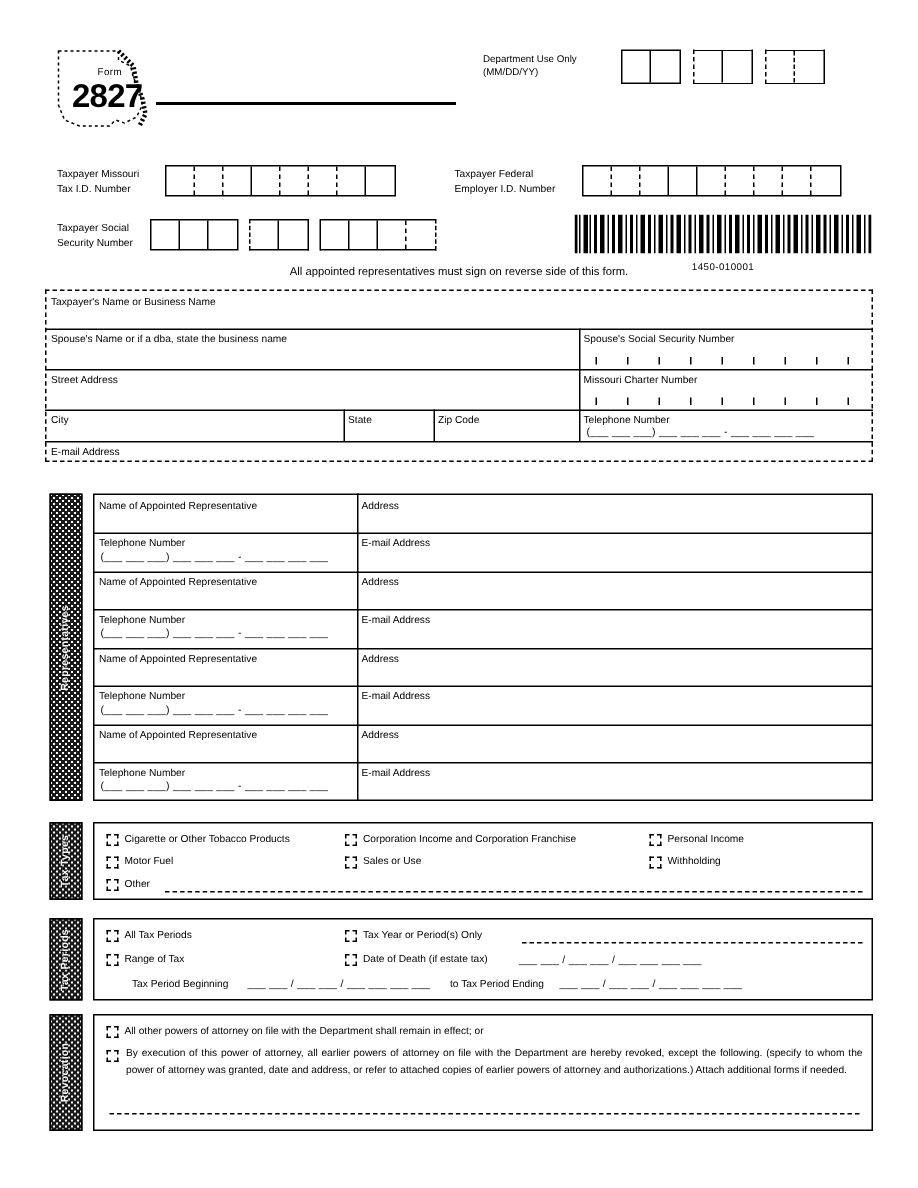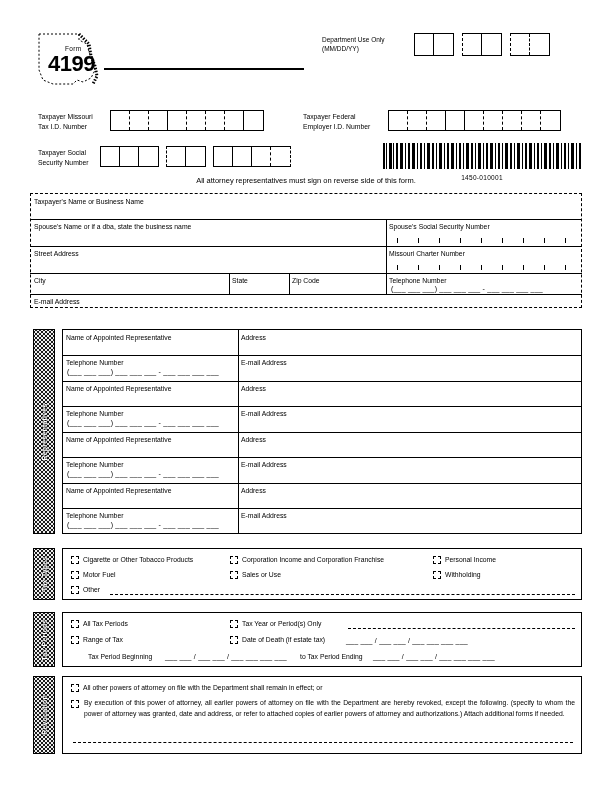--- a/index.html
+++ b/index.html
@@ -134,21 +134,21 @@
 <body>
 
 <div class="page">
 
   <div class="header">
     <svg class="mo-outline" viewBox="0 0 78 58">
       <path d="M6 4 L46 4 L46 10 L54 14 L56 22 L60 30 L62 40 L58 48 L50 52 L44 50 L40 54 L20 54 L10 50 L6 40 Z" fill="none" stroke="#000" stroke-width="1" stroke-dasharray="2,2"></path>
       <path d="M46 4 L56 14 L58 26 L62 36 L64 46 L60 54" fill="none" stroke="#000" stroke-width="3" stroke-dasharray="1.5,1.5"></path>
     </svg>
     <div class="form-word">Form</div>
-    <div class="form-num">4199</div>
+    <div class="form-num">2827</div>
     <div class="title-rule"></div>
   </div>
 
   <div class="dept-use">
     <div class="dept-use-label">
       <span>Department Use Only</span><br>
       <span>(MM/DD/YY)</span>
     </div>
     <div class="datebox-group">
       <div class="datebox">
@@ -284,21 +284,21 @@
           <rect x="181" y="0" width="2" height="26"></rect>
         <rect x="185" y="0" width="1" height="26"></rect>
           <rect x="188" y="0" width="3" height="26"></rect>
         <rect x="193" y="0" width="1" height="26"></rect>
           <rect x="196" y="0" width="2" height="26"></rect>
       </g>
     </svg>
     <div class="barcode-num">1450-010001</div>
   </div>
 
-  <div class="notice">All attorney representatives must sign on reverse side of this form.</div>
+  <div class="notice">All appointed representatives must sign on reverse side of this form.</div>
 
   <div class="fbox" style="left:30px; top:193px; width:552px; height:115px; border-style:dashed;">
 
     <div class="hline" style="left:-1px; top:25px; width:552px;"></div>
     <div class="hline" style="left:-1px; top:52px; width:552px;"></div>
     <div class="hline" style="left:-1px; top:79px; width:552px;"></div>
     <div class="hline" style="left:-1px; top:100px; width:552px;"></div>
 
     <div class="vline" style="left:355px; top:25px; height:75px;"></div>
     <div class="vline" style="left:198px; top:79px; height:21px;"></div>

